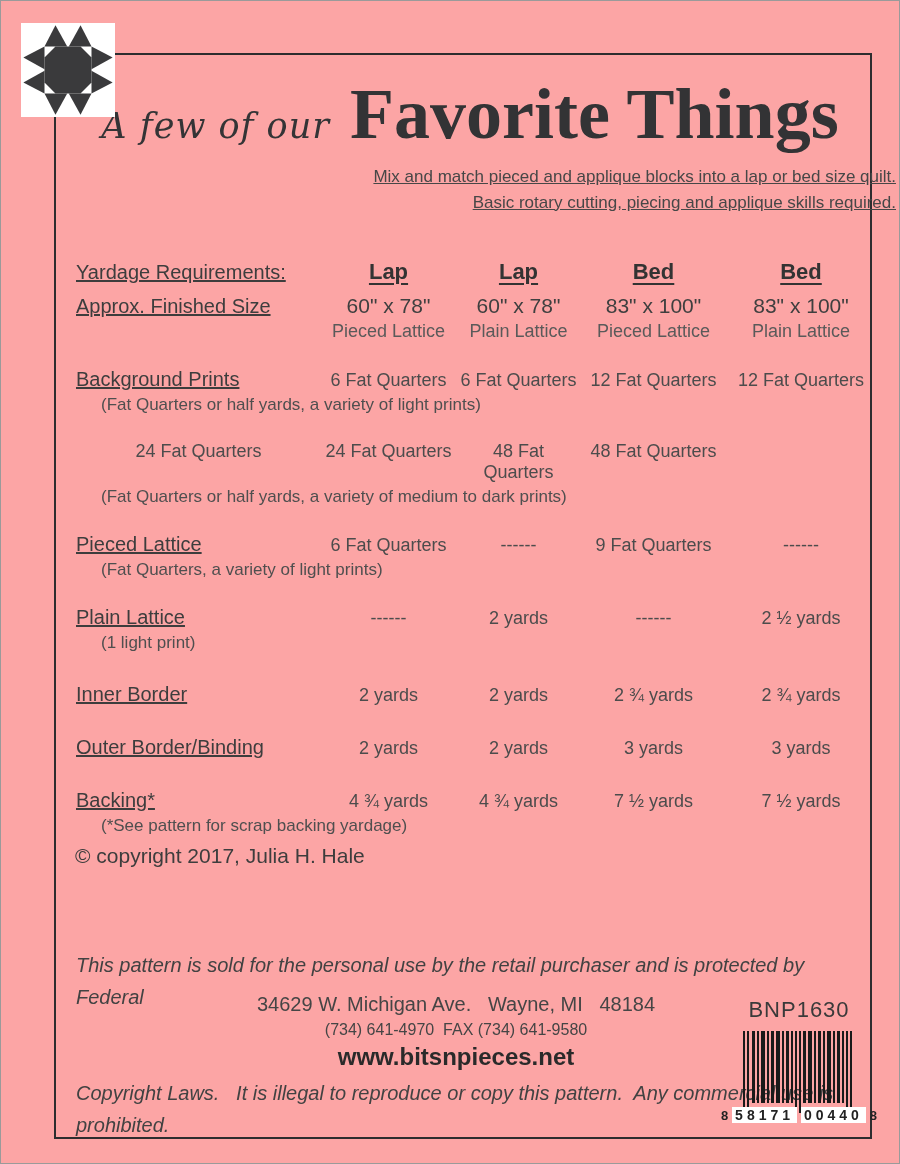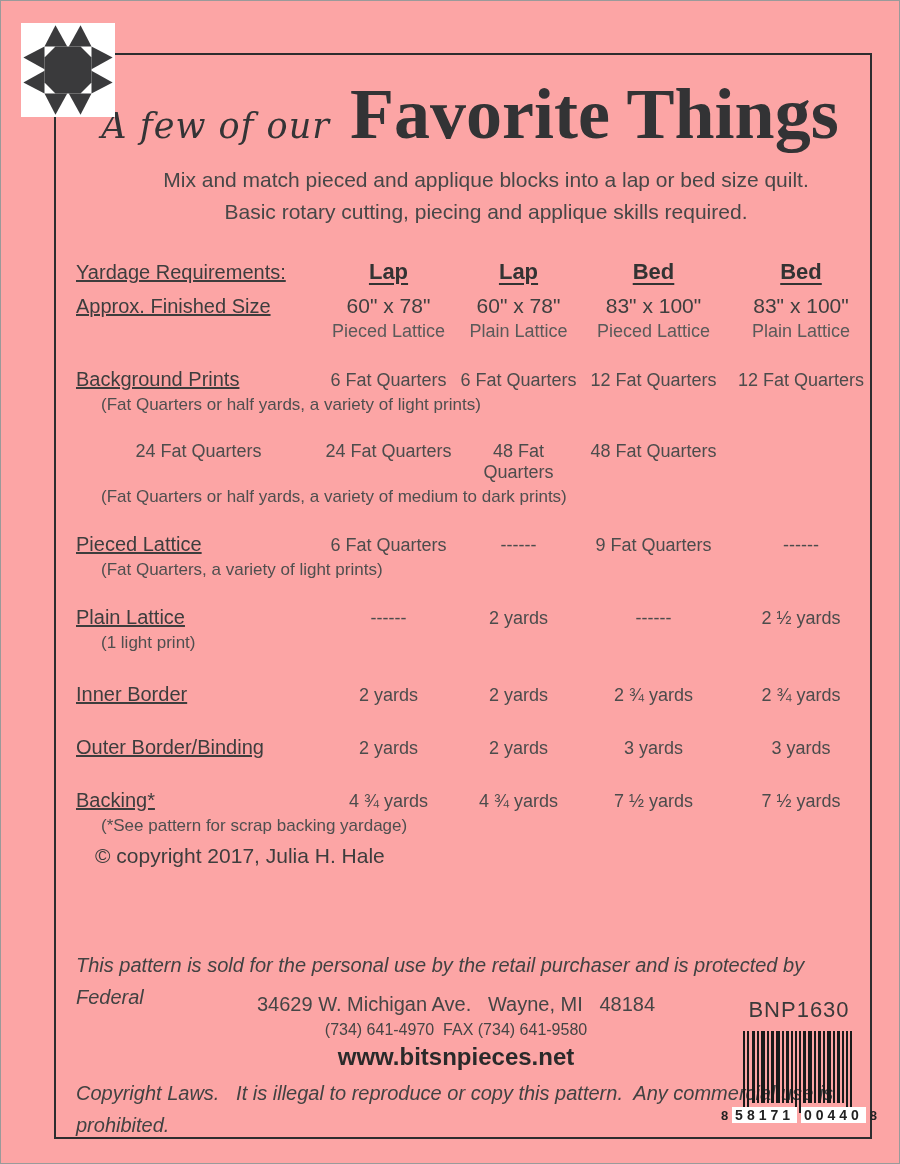--- a/index.html
+++ b/index.html
@@ -28,22 +28,22 @@
   }
   .title-script {
     font-family:"DejaVu Serif", serif; font-style:italic;
     font-size:35px; color:#343436; letter-spacing:1px;
   }
   .title-main {
     font-family:"Liberation Serif", serif; font-weight:600;
     font-size:72px; color:#333335; letter-spacing:0px;
   }
   .subtitle {
-    position:absolute; left:75px; top:163px; width:820px; text-align:center;
-    font-size:21px; line-height:1.5; color:#474747;
+    position:absolute; left:75px; top:163px; width:820px; text-align:right;
+    font-size:17px; line-height:1.5; color:#474747;text-decoration:underline;
   }
 
   
   .yardage { position:absolute; left:75px; top:258px; width:800px; z-index:2; }
   .trow {
     display:grid; grid-template-columns:245px 135px 125px 145px 150px;
     align-items:baseline;
   }
   .tlabel { font-size:20px; color:#3d3d3d;text-decoration:underline; }
   .tval   { font-size:18px; color:#4c4c4c; text-align:center; }
@@ -51,21 +51,21 @@
               text-decoration:underline; text-underline-offset:4px; text-decoration-thickness:2px; }
   .size-val { font-size:21px; color:#3f3f3f; text-align:center; }
   .lattice-val { font-size:18px; color:#5a5a5a; text-align:center; }
   .thead-row2 { margin-top:9px; }
   .thead-row3 { margin-top:3px; }
   .tgroup { margin-top:26px; }
   .tgroup.tight { margin-top:30px; }
   .note { margin:4px 0 0 25px; font-size:17px; color:#4f4f4f; }
 
   .copyright {
-    position:absolute; left:94px; top:843px; font-size:21px; color:#3d3d3d; z-index:2;
+    position:absolute; left:74px; top:843px; font-size:21px; color:#3d3d3d; z-index:2;
   }
   .legal {
     position:absolute; left:75px; top:884px; width:800px; z-index:2;
     font-style:italic; font-size:20px; line-height:1.6; color:#424242;
     white-space:pre-wrap;
   }
 
   .footer-center {
     position:absolute; left:70px; top:972px; width:770px; text-align:center; z-index:2;
   }

